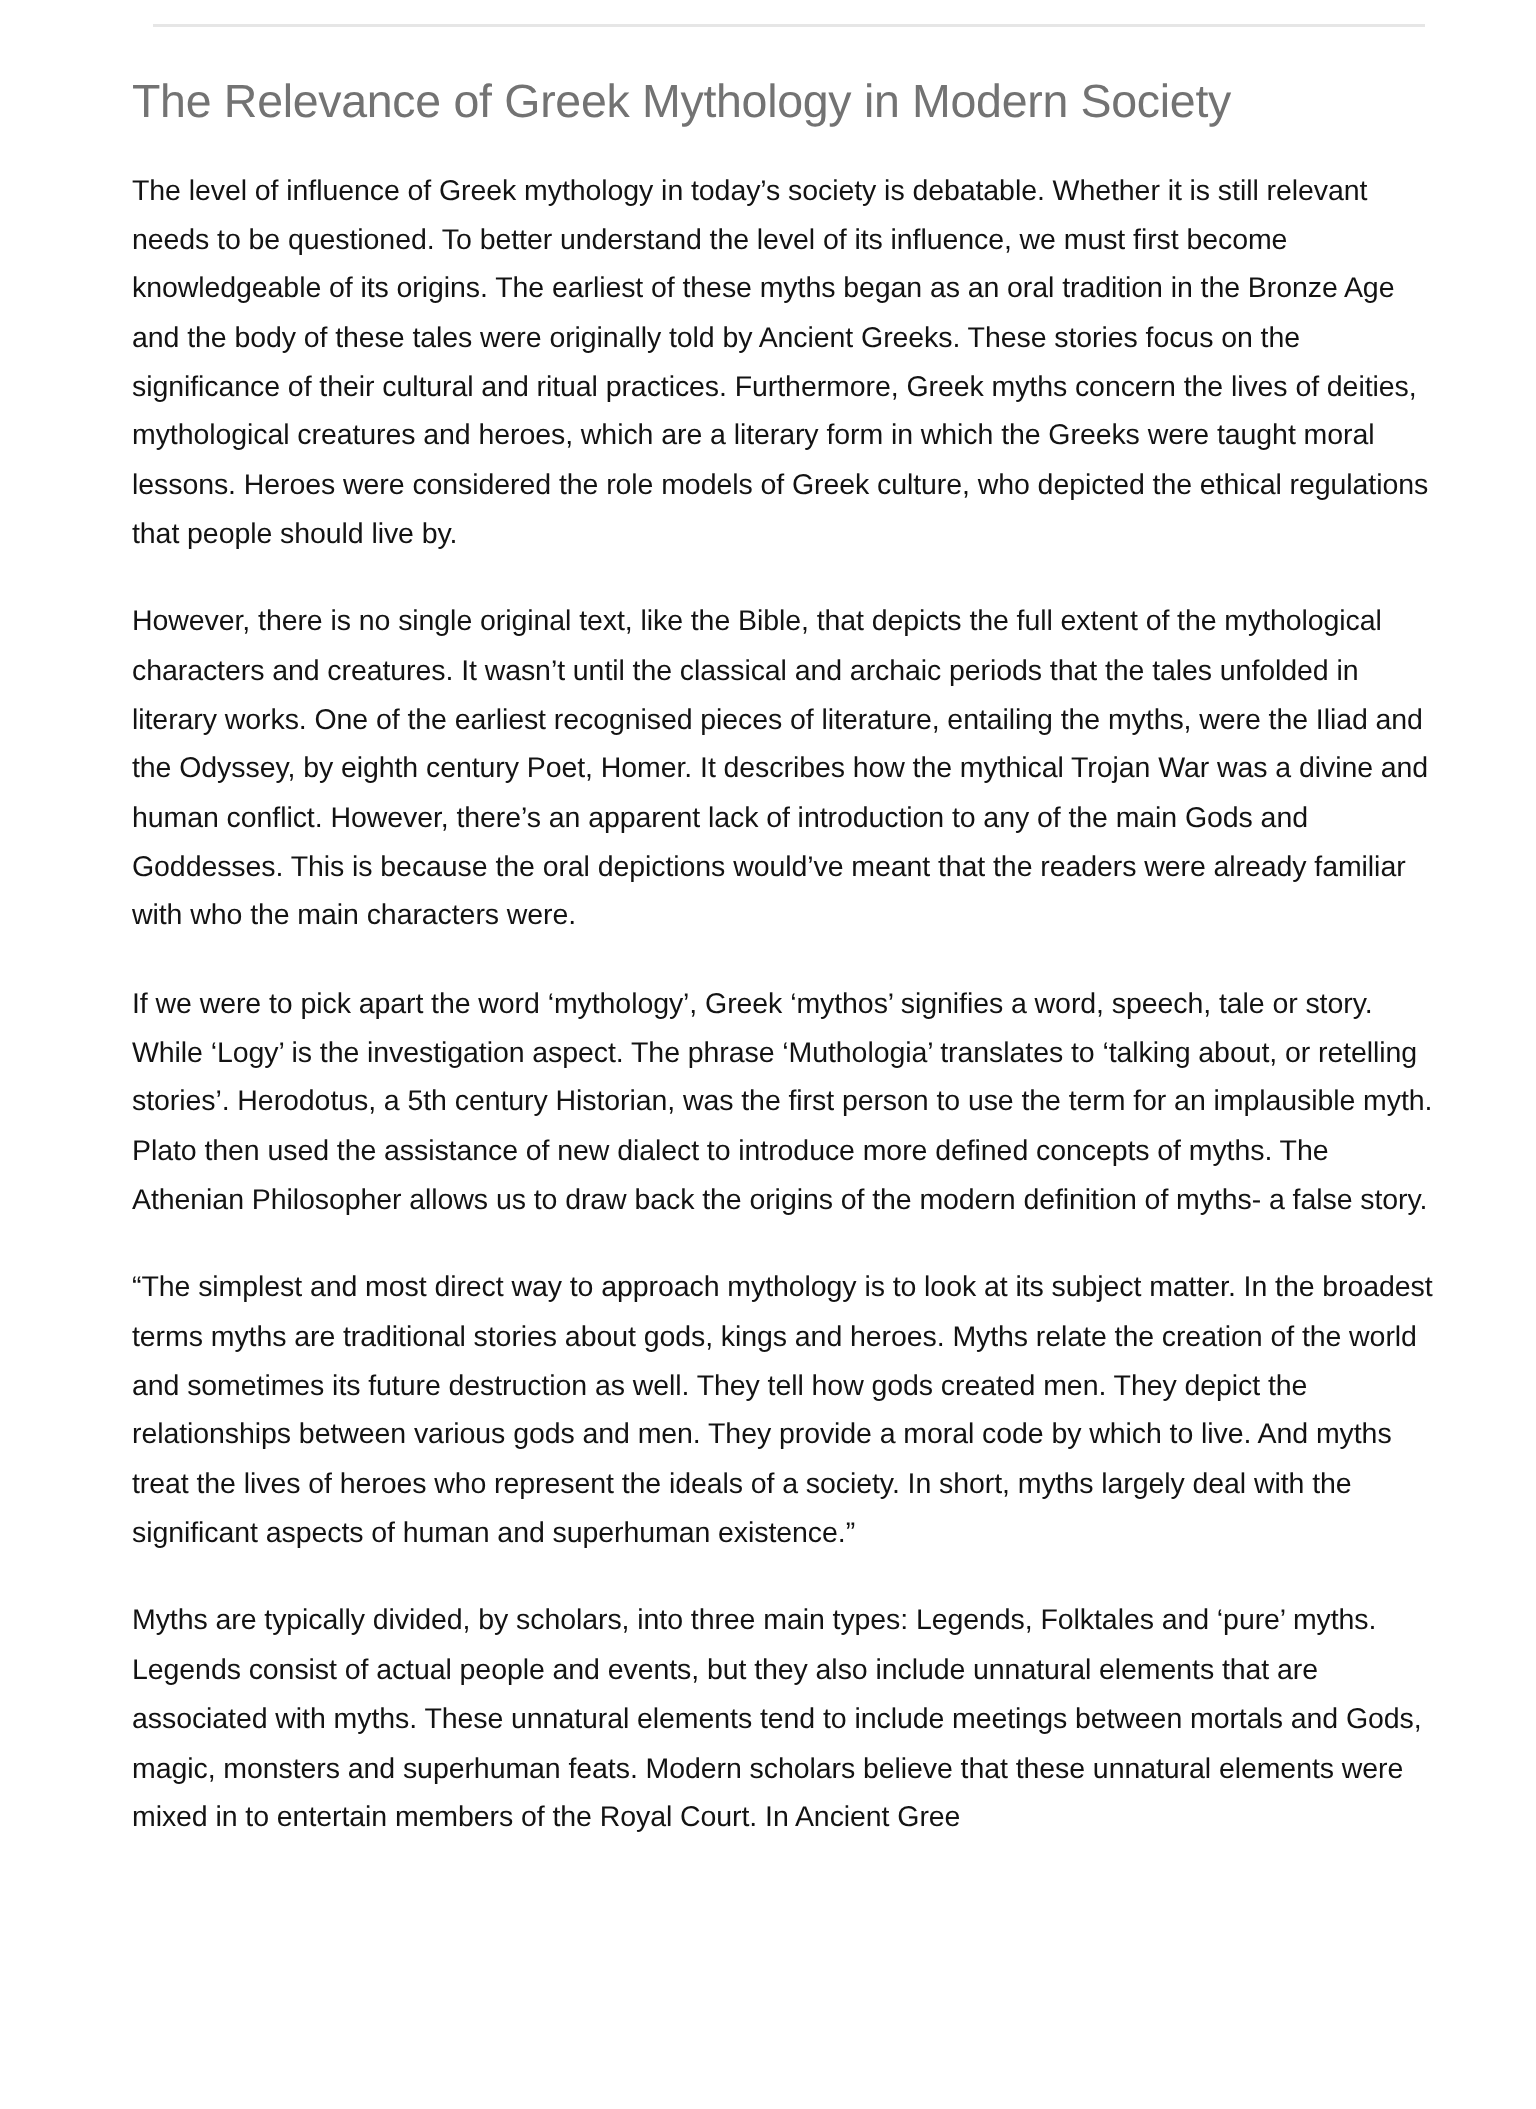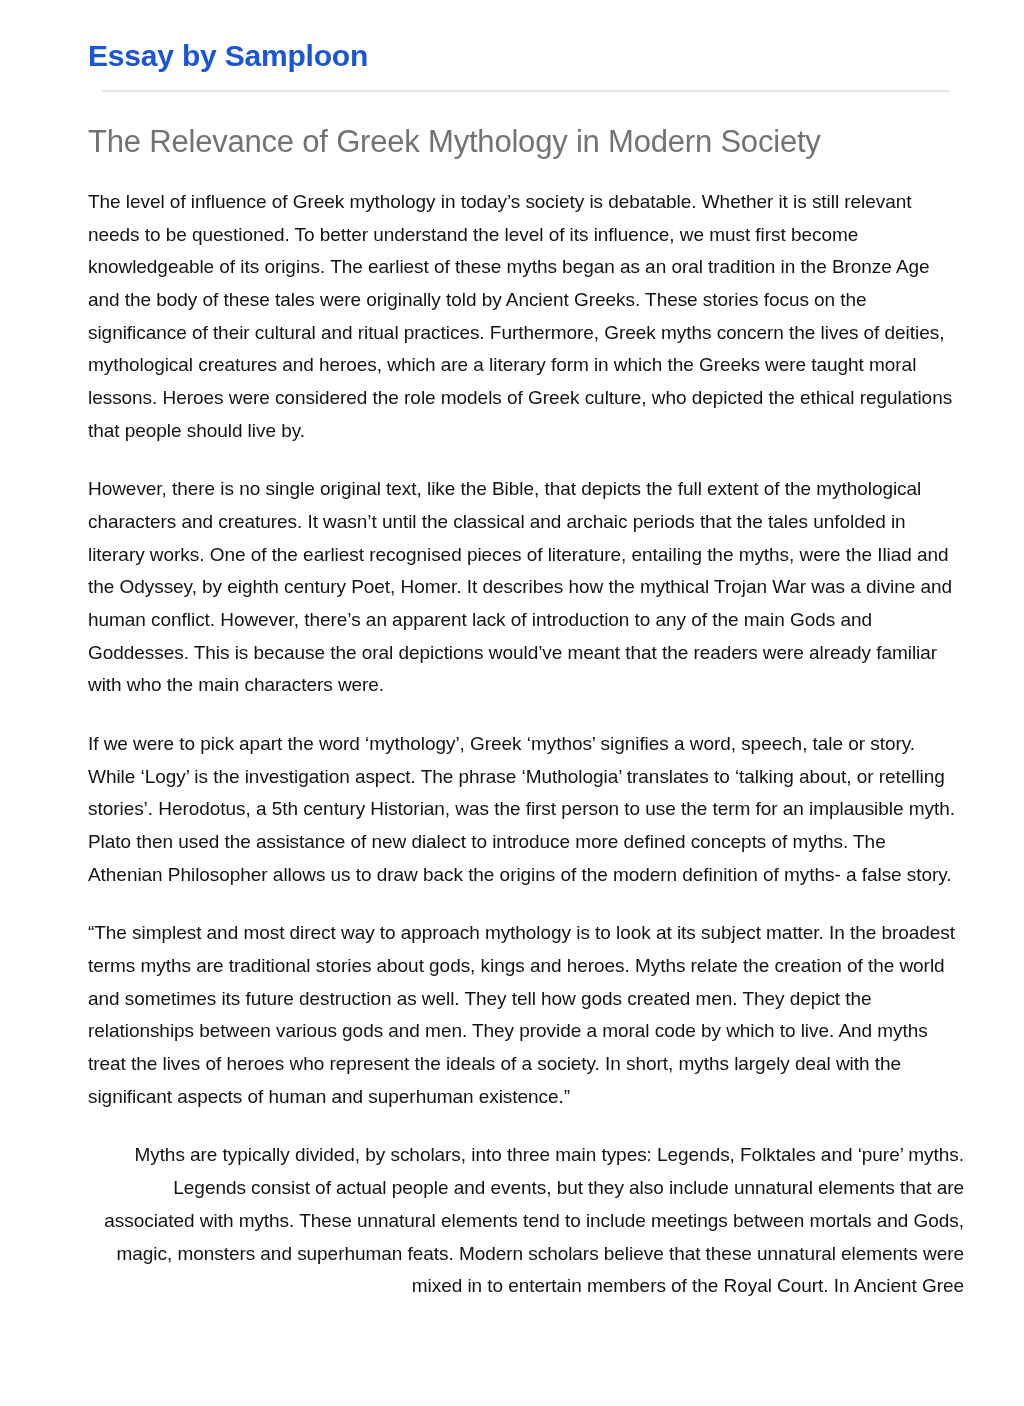--- a/index.html
+++ b/index.html
@@ -84,30 +84,28 @@
     font-size: 19px;
     line-height: 1.72;
     color: #131313;
     font-weight: 400;
     letter-spacing: -0.05px;
     max-width: 880px;
     text-align: left;
   }
   .essay-body p:last-child {
     margin-bottom: 0;
-    text-align: right;
   }
 </style>
 </head>
 <body>
 
 <div class="page">
 
   <div class="header">
-    <h1 class="brand">Essay by Samploon</h1>
 
 
     <hr class="divider">
   </div>
 
   <h2 class="essay-title">The Relevance of Greek Mythology in Modern Society</h2>
 
   <div class="essay-body">
     <p>The level of influence of Greek mythology in today’s society is debatable. Whether it is still relevant needs to be questioned. To better understand the level of its influence, we must first become knowledgeable of its origins. The earliest of these myths began as an oral tradition in the Bronze Age and the body of these tales were originally told by Ancient Greeks. These stories focus on the significance of their cultural and ritual practices. Furthermore, Greek myths concern the lives of deities, mythological creatures and heroes, which are a literary form in which the Greeks were taught moral lessons. Heroes were considered the role models of Greek culture, who depicted the ethical regulations that people should live by.</p>
     <p>However, there is no single original text, like the Bible, that depicts the full extent of the mythological characters and creatures. It wasn’t until the classical and archaic periods that the tales unfolded in literary works. One of the earliest recognised pieces of literature, entailing the myths, were the Iliad and the Odyssey, by eighth century Poet, Homer. It describes how the mythical Trojan War was a divine and human conflict. However, there’s an apparent lack of introduction to any of the main Gods and Goddesses. This is because the oral depictions would’ve meant that the readers were already familiar with who the main characters were.</p>

